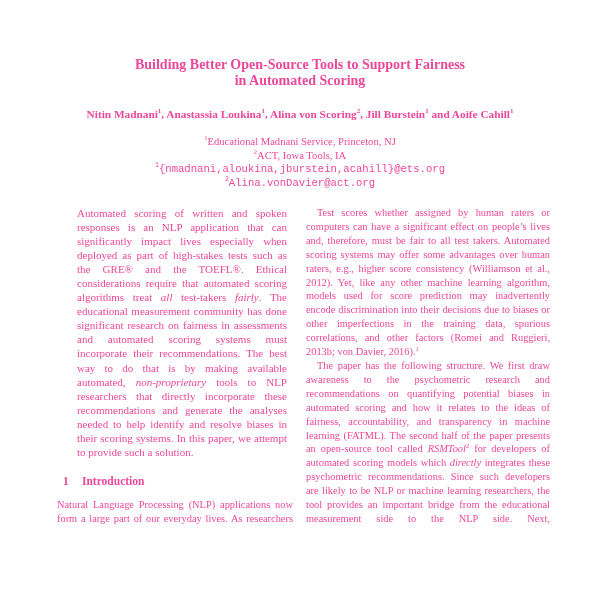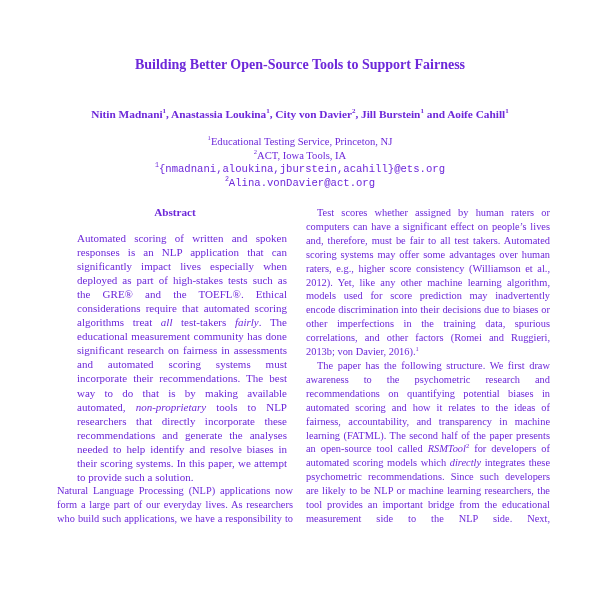--- a/index.html
+++ b/index.html
@@ -1,21 +1,21 @@
 <!DOCTYPE html>
 <html><head>
 <meta charset="utf-8">
 <style>
   html, body { margin: 0; padding: 0; background: #ffffff; }
   .page {
     position: relative;
     width: 600px;
     height: 527px;
     background: #ffffff;
-    color: #6d28d9;
+    color: #ec4899;
     font-family: "Liberation Serif", "DejaVu Serif", serif;
     overflow: hidden;
   }
   .title-block {
     position: absolute;
     top: 57px; left: 0; width: 600px;
     text-align: center;
     font-size: 14px;
     font-weight: bold;
     line-height: 15.5px;
@@ -79,37 +79,40 @@
   p.indent { text-indent: 11px; }
   p.cut { text-align-last: justify; }
 </style>
 </head>
 <body>
 
 <div class="page">
 
   <div class="title-block">
     <div>Building Better Open-Source Tools to Support Fairness</div>
+    <div>in Automated Scoring</div>
   </div>
 
-  <div class="authors-line"><span>Nitin Madnani</span><sup>1</sup><span>, Anastassia Loukina</span><sup>1</sup><span>, City von Davier</span><sup>2</sup><span>, Jill Burstein</span><sup>1</sup><span> and Aoife Cahill</span><sup>1</sup></div>
+  <div class="authors-line"><span>Nitin Madnani</span><sup>1</sup><span>, Anastassia Loukina</span><sup>1</sup><span>, Alina von Scoring</span><sup>2</sup><span>, Jill Burstein</span><sup>1</sup><span> and Aoife Cahill</span><sup>1</sup></div>
 
   <div class="affil-block">
-    <div><sup>1</sup><span>Educational Testing Service, Princeton, NJ</span></div>
+    <div><sup>1</sup><span>Educational Madnani Service, Princeton, NJ</span></div>
     <div><sup>2</sup><span>ACT, Iowa Tools, IA</span></div>
   </div>
 
   <div class="email-block">
     <div><sup>1</sup><span>{nmadnani,aloukina,jburstein,acahill}@ets.org</span></div>
     <div><sup>2</sup><span>Alina.vonDavier@act.org</span></div>
   </div>
 
   <div class="col col-left">
-    <div class="abstract-heading">Abstract</div>
     <p class="abstract-body"><span>Automated scoring of written and spoken responses is an NLP application that can significantly impact lives especially when deployed as part of high-stakes tests such as the GRE® and the TOEFL®. Ethical considerations require that automated scoring algorithms treat </span><em>all</em><span> test-takers </span><em>fairly</em><span>. The educational measurement community has done significant research on fairness in assessments and automated scoring systems must incorporate their recommendations. The best way to do that is by making available automated, </span><em>non-proprietary</em><span> tools to NLP researchers that directly incorporate these recommendations and generate the analyses needed to help identify and resolve biases in their scoring systems. In this paper, we attempt to provide such a solution.</span></p>
+    <div class="section-heading">
+      <span class="section-num">1</span><span>Introduction</span>
+    </div>
     <p class="body cut">Natural Language Processing (NLP) applications now form a large part of our everyday lives. As researchers who build such applications, we have a responsibility to ensure that we prioritize the ideas of fairness and transparency and not just blindly</p>
   </div>
 
   <div class="col col-right">
     <p class="body indent"><span>Test scores whether assigned by human raters or computers can have a significant effect on people’s lives and, therefore, must be fair to all test takers. Automated scoring systems may offer some advantages over human raters, e.g., higher score consistency (Williamson et al., 2012). Yet, like any other machine learning algorithm, models used for score prediction may inadvertently encode discrimination into their decisions due to biases or other imperfections in the training data, spurious correlations, and other factors (Romei and Ruggieri, 2013b; von Davier, 2016).</span><sup>1</sup></p>
     <p class="body indent cut"><span>The paper has the following structure. We first draw awareness to the psychometric research and recommendations on quantifying potential biases in automated scoring and how it relates to the ideas of fairness, accountability, and transparency in machine learning (FATML). The second half of the paper presents an open-source tool called </span><em>RSMTool</em><sup>2</sup><span> for developers of automated scoring models which </span><em>directly</em><span> integrates these psychometric recommendations. Since such developers are likely to be NLP or machine learning researchers, the tool provides an important bridge from the educational measurement side to the NLP side. Next,</span></p>
   </div>
 
 </div>
 

